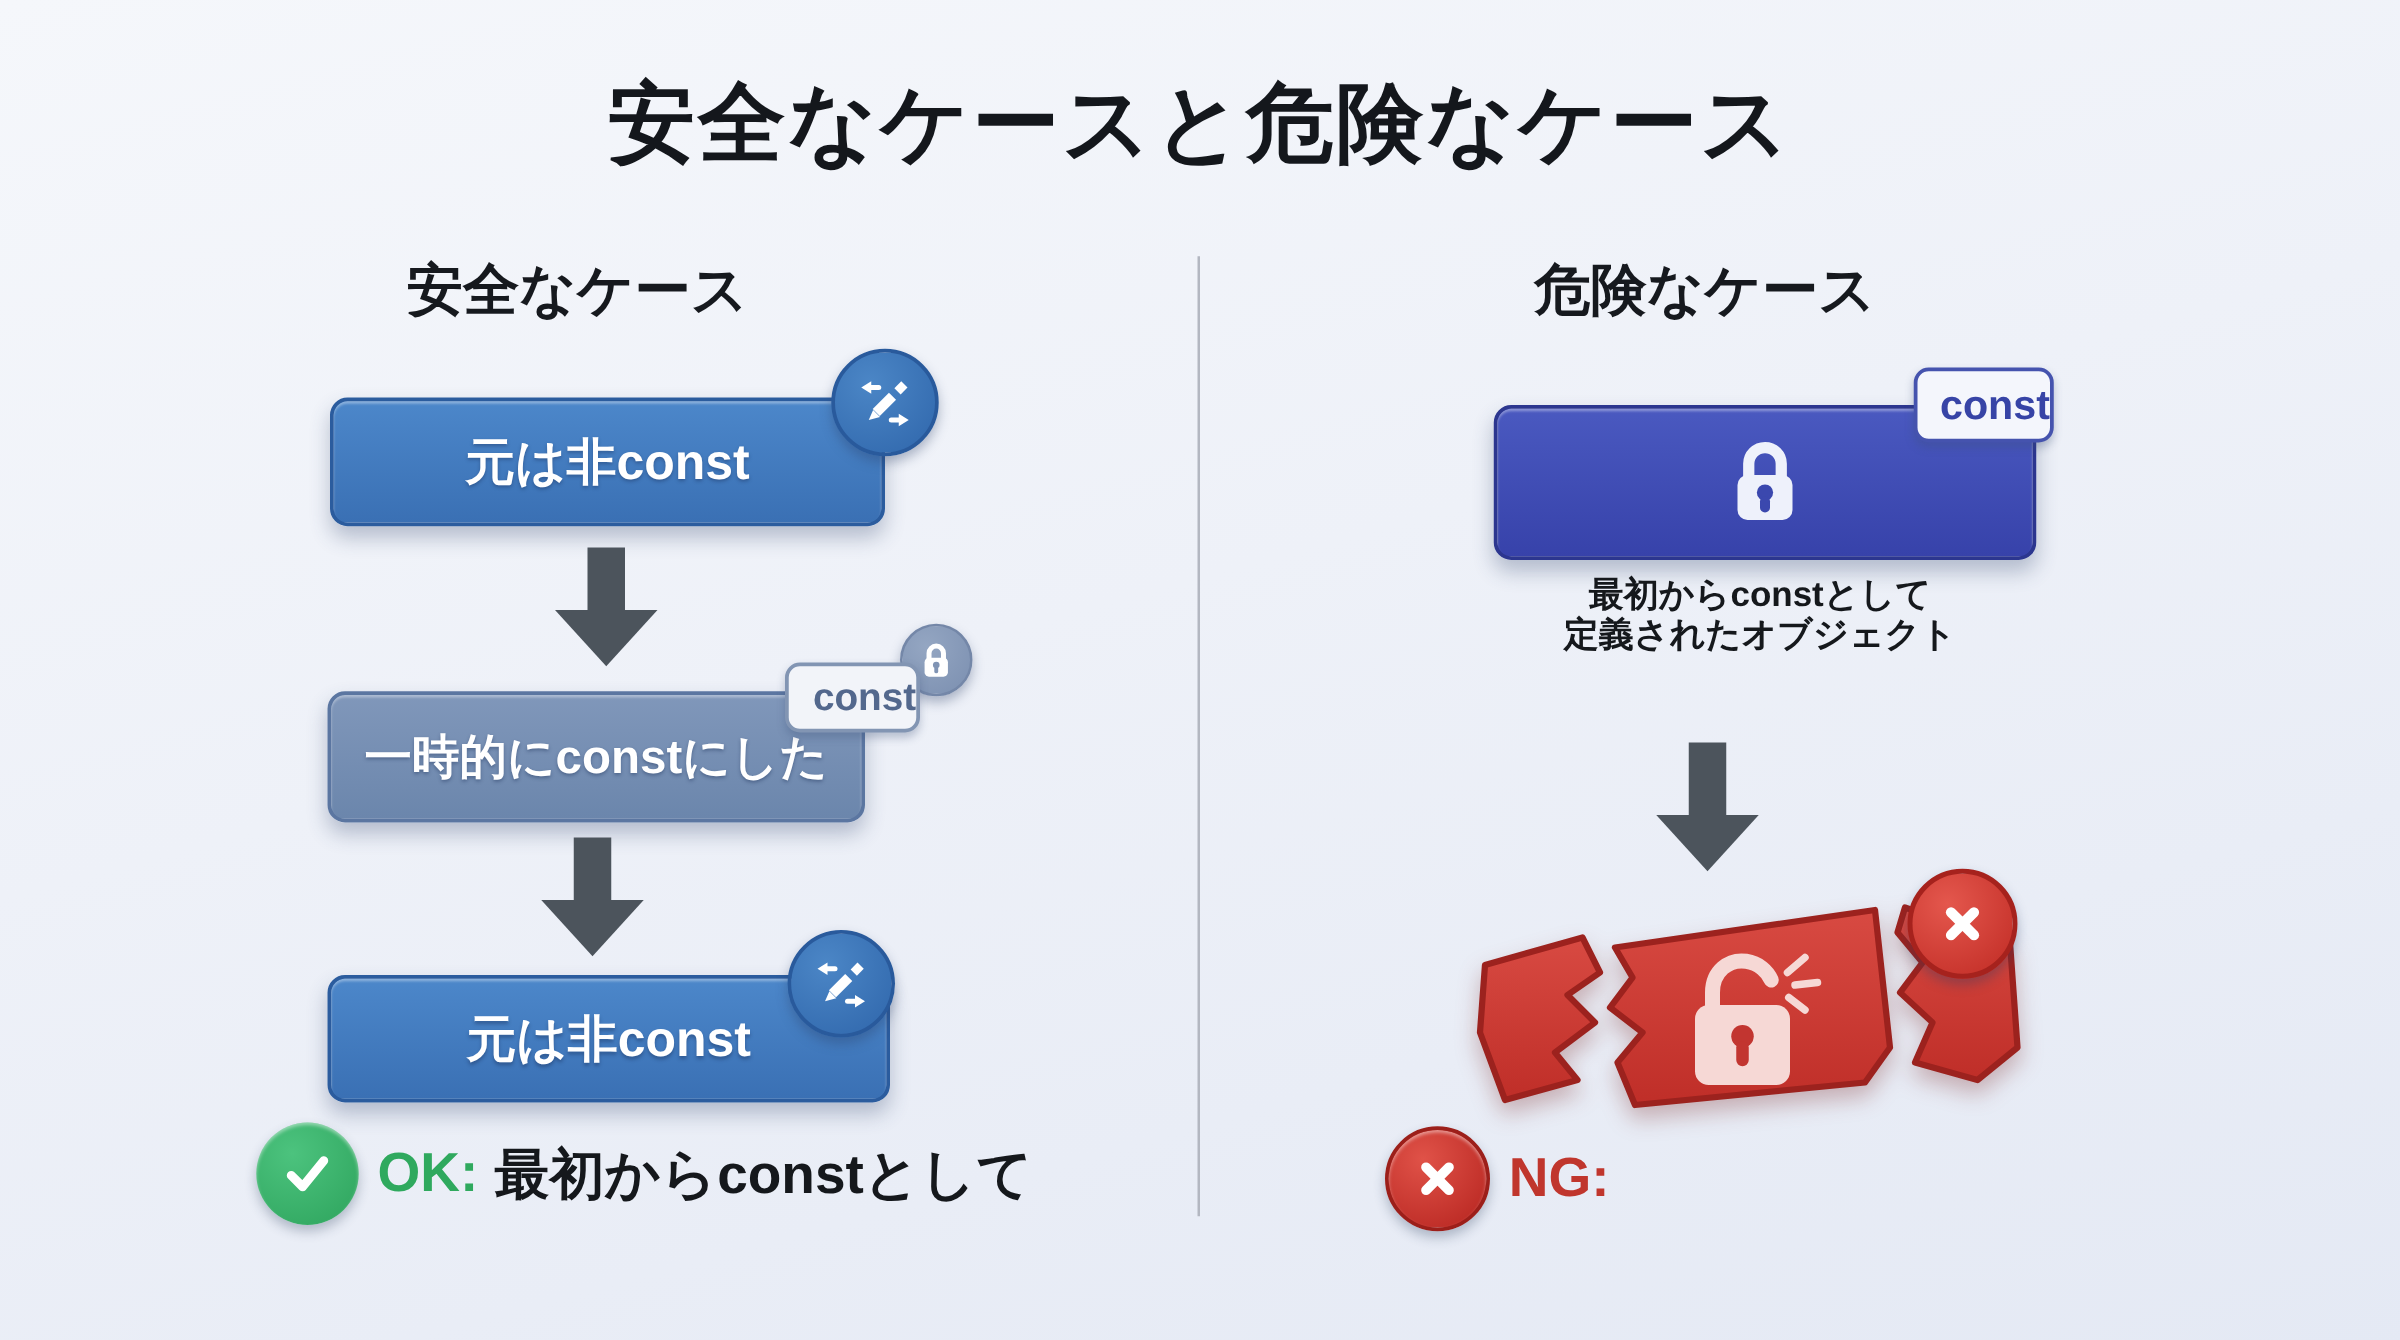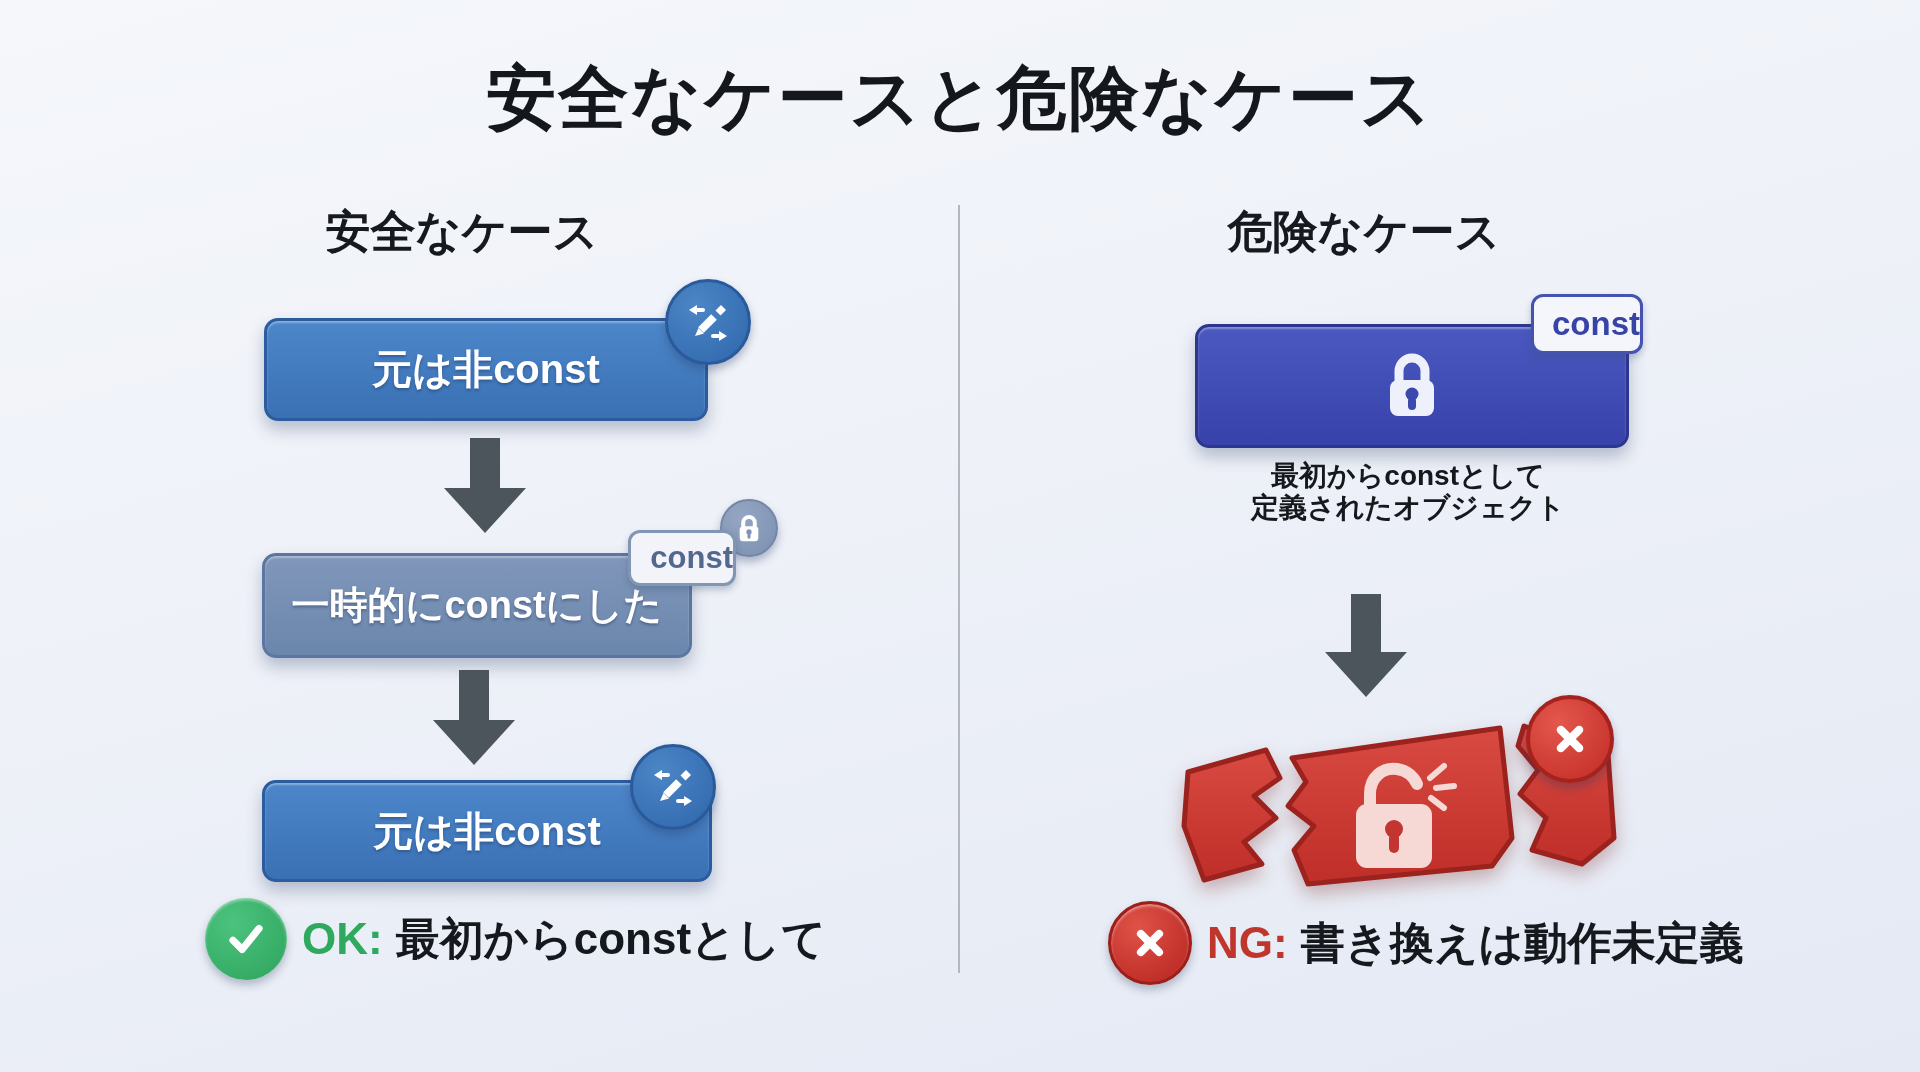--- a/index.html
+++ b/index.html
@@ -245,16 +245,15 @@
   <div class="verdict-row verdict-right">
     <span class="verdict-circle circle-red">
       <svg width="44" height="44" viewBox="0 0 48 48">
         <g stroke="#ffffff" stroke-width="8.5" stroke-linecap="round">
           <line x1="14" y1="14" x2="34" y2="34"></line>
           <line x1="34" y1="14" x2="14" y2="34"></line>
         </g>
       </svg>
     </span>
     <span class="verdict-label">NG:</span>
-    <span class="verdict-text">書き換えは動作未定義</span>
   </div>
 
 </div>
 
 </body></html>

